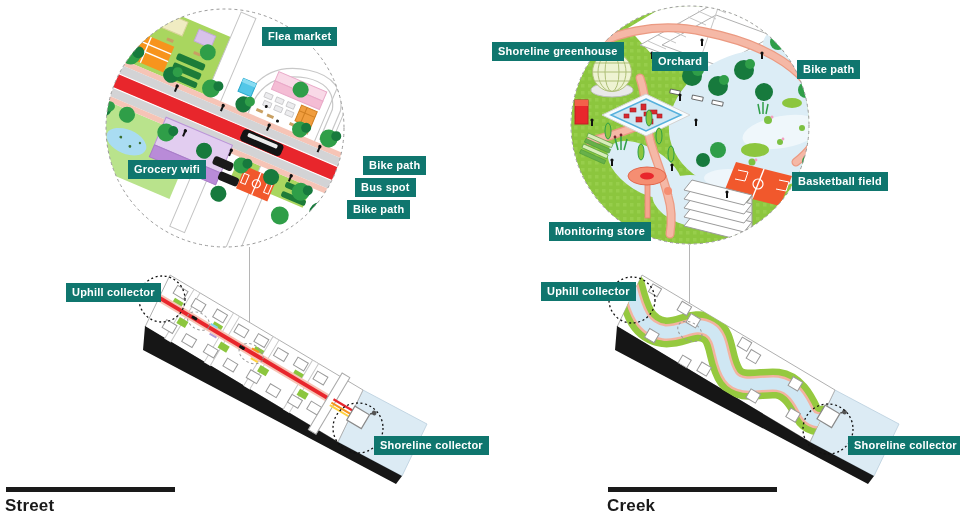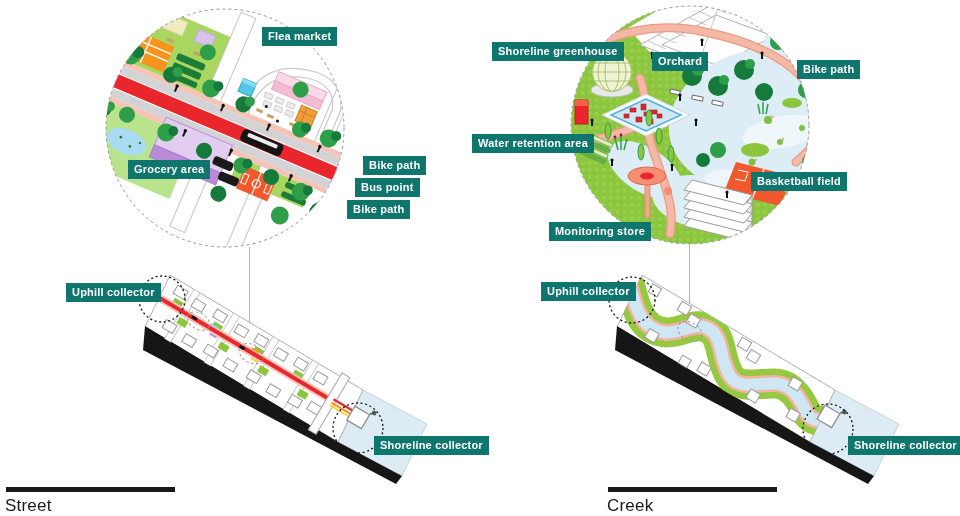--- a/index.html
+++ b/index.html
@@ -1,21 +1,21 @@
 <!DOCTYPE html>
 <html><head>
 <meta charset="utf-8">
 <style>
   html,body{margin:0;padding:0;background:#fff;}
   .canvas{position:relative;width:960px;height:516px;background:#fff;overflow:hidden;
           font-family:"Liberation Sans",sans-serif;}
   svg{position:absolute;left:0;top:0;}
   .tag{position:absolute;background:#0f766e;color:#fff;font-size:11px;font-weight:bold;
        line-height:1;padding:4px 6px 4px;white-space:nowrap;letter-spacing:.2px;z-index:5;}
-  .sec-title{position:absolute;color:#1a1a1a;font-size:17px;font-weight:normal;letter-spacing:.2px;z-index:5;text-align:right;}
+  .sec-title{position:absolute;color:#1a1a1a;font-size:17px;font-weight:bold;letter-spacing:.2px;z-index:5;text-align:right;}
   .sec-bar{position:absolute;height:5px;background:#1a1a1a;width:169px;z-index:5;}
   
   .t1{fill:#2f9e48}.t2{fill:#177a3d}.t3{fill:#7cc142}
   .blk{fill:#fff;stroke:#9a9a9a;stroke-width:1}
   .gp{fill:#8cc63e}
   .pp{fill:#111}
   .dash{fill:none;stroke:#111;stroke-width:1.3;stroke-dasharray:2 2.6}
   .dashg{fill:none;stroke:#9a9a9a;stroke-width:1;stroke-dasharray:2.5 2.5}
   .hatch{stroke:#c6c6c6;stroke-width:1;fill:none}
 </style>
@@ -478,33 +478,32 @@
       <rect x="224" y="18" width="17" height="16" fill="#fff" stroke="#8a8a8a" stroke-width="1.2"></rect>
       <circle cx="244" cy="14" r="2.4" fill="#555"></circle>
           <line x1="241" y1="17" x2="244" y2="14" stroke="#555" stroke-width="1.4"></line>
     </g>
     <circle cx="632" cy="300" r="23" class="dash"></circle>
     <circle cx="828" cy="429" r="25" class="dash"></circle>
   </g>
 </svg>
 
 <div class="tag" style="left:262px;top:27px">Flea market</div>
-<div class="tag" style="left:128px;top:160px">Grocery area</div>
+<div class="tag" style="left:128px;top:160px">Grocery wifi</div>
 <div class="tag" style="left:363px;top:156px">Bike path</div>
-<div class="tag" style="left:355px;top:178px">Bus point</div>
+<div class="tag" style="left:355px;top:178px">Bus spot</div>
 <div class="tag" style="left:347px;top:200px">Bike path</div>
 
 <div class="tag" style="left:66px;top:283px">Uphill collector</div>
 <div class="tag" style="left:374px;top:436px">Shoreline collector</div>
 
 <div class="tag" style="left:492px;top:42px">Shoreline greenhouse</div>
 <div class="tag" style="left:652px;top:52px">Orchard</div>
 <div class="tag" style="left:797px;top:60px">Bike path</div>
-<div class="tag" style="left:472px;top:134px">Water retention area</div>
-<div class="tag" style="left:751px;top:172px">Basketball field</div>
+<div class="tag" style="left:792px;top:172px">Basketball field</div>
 <div class="tag" style="left:549px;top:222px">Monitoring store</div>
 
 <div class="tag" style="left:541px;top:282px">Uphill collector</div>
 <div class="tag" style="left:848px;top:436px">Shoreline collector</div>
 
 <div class="sec-bar" style="left:6px;top:487px"></div>
 <div class="sec-title" style="left:5px;top:496px">Street</div>
 <div class="sec-bar" style="left:608px;top:487px"></div>
 <div class="sec-title" style="left:607px;top:496px">Creek</div>
 

